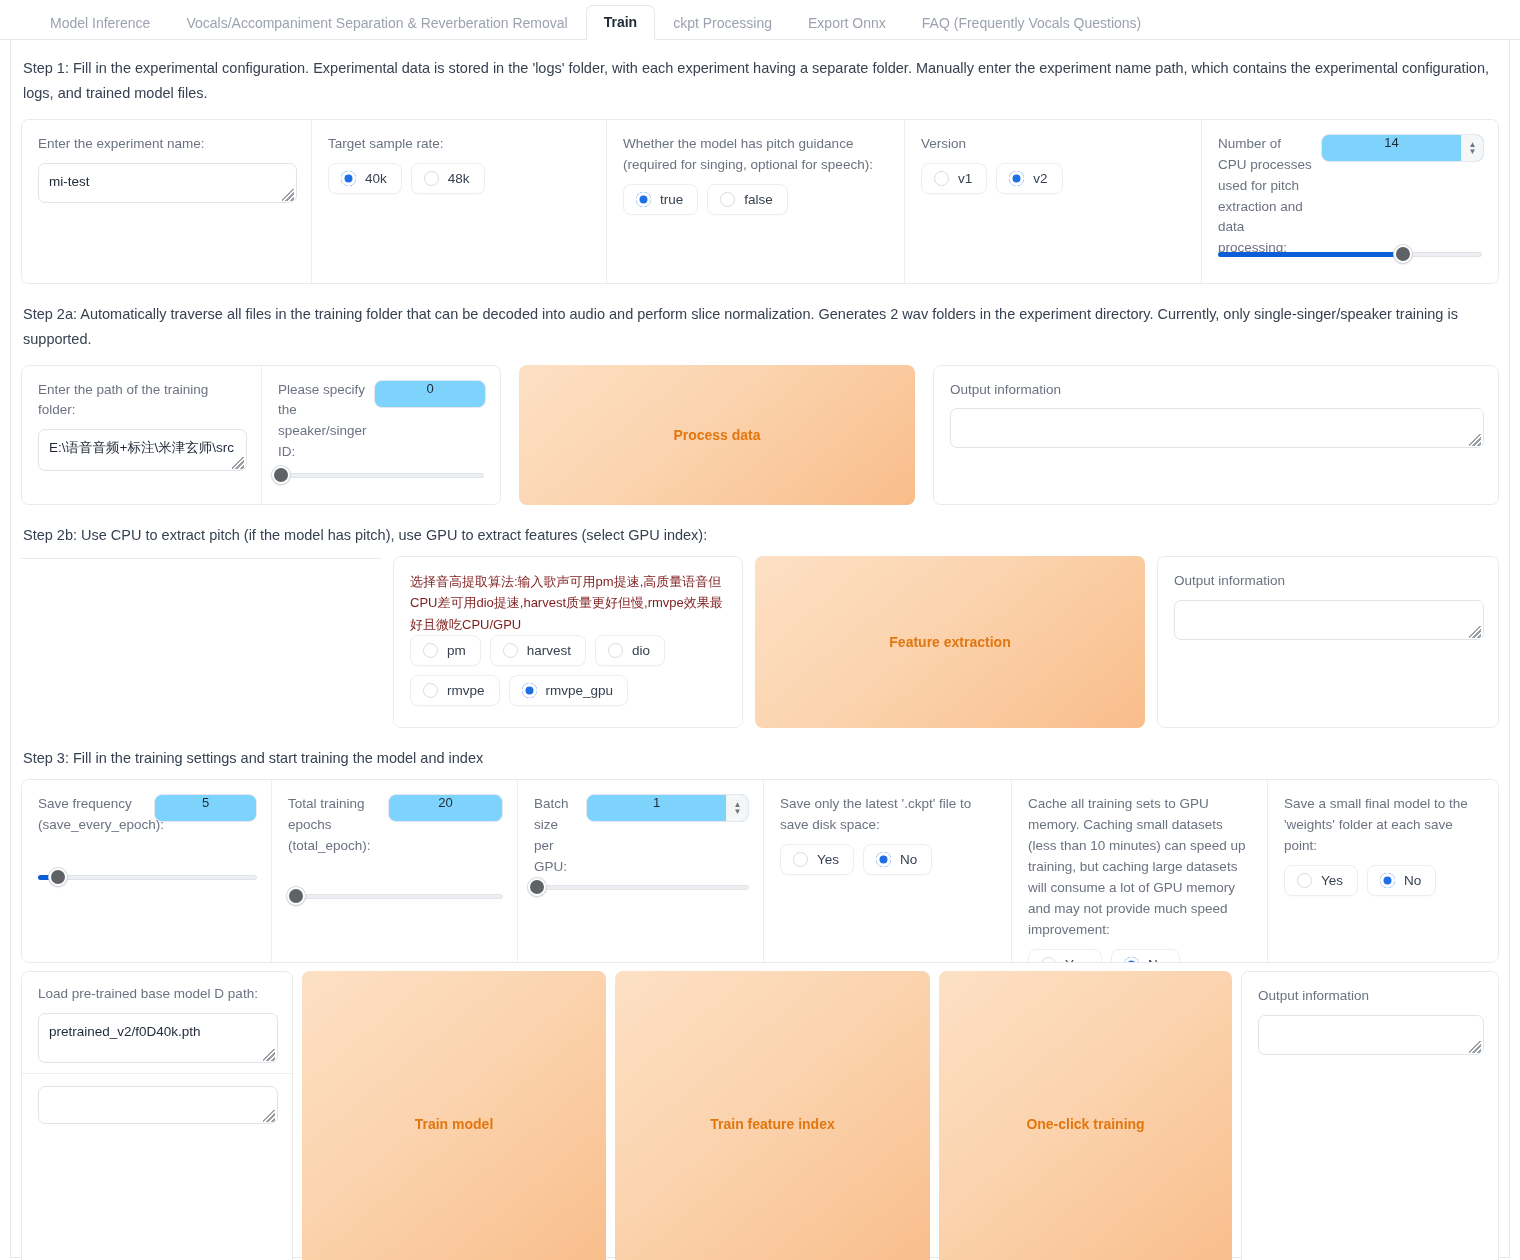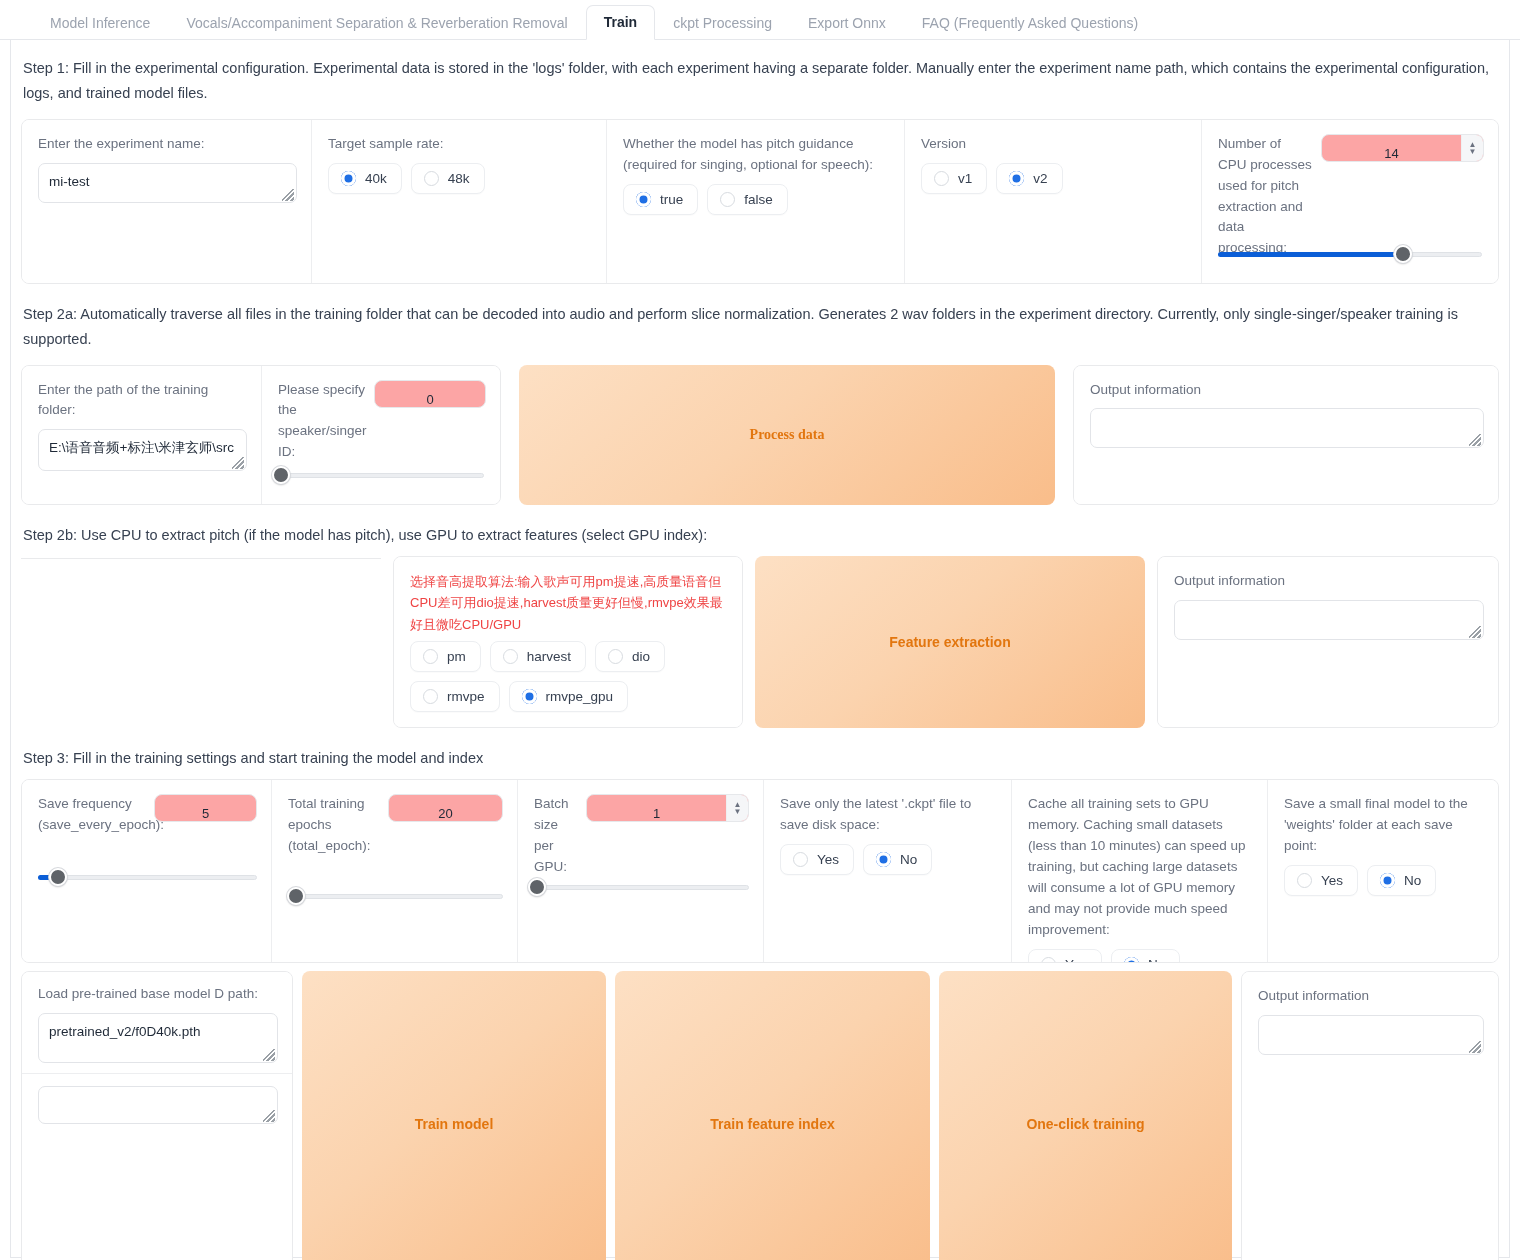--- a/index.html
+++ b/index.html
@@ -123,25 +123,25 @@
     flex: 0 0 auto;
   }
   .pill.sel .dot {
     border: none;
     background: #1f6fe5;
     box-shadow: inset 0 0 0 3.5px #fff, inset 0 0 0 9px #1f6fe5;
   }
 
   
   .numbox {
-    display: flex; align-items: flex-end;
+    display: flex; align-items: flex-start;
     border: 1px solid #e6e8eb;
     border-radius: 8px;
     height: 28px;
-    background: #fca5a5;
+    background: #7dd3fc;
     overflow: hidden;
   }
   .numval {
     flex: 1; text-align: center;
     font-size: 13px; color: #1f2937;
   }
   .spin {
     width: 22px; height: 100%;
     display: flex; flex-direction: column;
     align-items: center; justify-content: center;
@@ -178,33 +178,33 @@
     display: flex; align-items: center; justify-content: center;
     cursor: pointer;
     font-family: inherit;
   }
 
   
   .inline { display: flex; align-items: flex-start; gap: 8px; }
   .inline .lbl { margin-bottom: 0; flex: 0 0 auto; max-width: 112px; }
   .inline .fieldwrap { flex: 1 1 auto; min-width: 0; }
 
-  .cn { font-size: 13px; color: #ef4444; line-height: 1.65; margin-bottom: 6px; }
+  .cn { font-size: 13px; color: #7f1d1d; line-height: 1.65; margin-bottom: 0; }
   .divline { height:1px; background:#e9eaec; }
 </style>
 </head>
 <body>
 
 <div class="tabbar">
   <div class="tab">Model Inference</div>
   <div class="tab">Vocals/Accompaniment Separation &amp; Reverberation Removal</div>
   <div class="tab active">Train</div>
   <div class="tab">ckpt Processing</div>
   <div class="tab">Export Onnx</div>
-  <div class="tab">FAQ (Frequently Asked Questions)</div>
+  <div class="tab">FAQ (Frequently Vocals Questions)</div>
 </div>
 
 <div class="page">
 
   <div class="steptext">Step 1: Fill in the experimental configuration. Experimental data is stored in the 'logs' folder, with each experiment having a separate folder. Manually enter the experiment name path, which contains the experimental configuration, logs, and trained model files.</div>
 
   <div class="row" style="height:165px;">
 
     <div class="cell" style="width:290px;">
       <span class="lbl">Enter the experiment name:</span>
@@ -297,21 +297,21 @@
           </div>
         </div>
         <div class="slider" style="position:absolute; left:16px; right:16px; bottom:18px; margin:0;">
           <div class="track"></div>
           <div class="fill" style="width:0%;"></div>
           <div class="thumb" style="left:3px;"></div>
         </div>
       </div>
     </div>
 
-    <button class="obtn" style="width:536px;font-family:Liberation Serif, serif;">Process data</button>
+    <button class="obtn" style="width:396px;">Process data</button>
 
     <div class="row" style="flex:1; margin:0;">
       <div class="cell" style="flex:1;">
         <span class="lbl">Output information</span>
         <div class="ta-wrap">
           <div class="ta" style="height:40px;"></div>
           <div class="grip"></div>
         </div>
       </div>
     </div>

